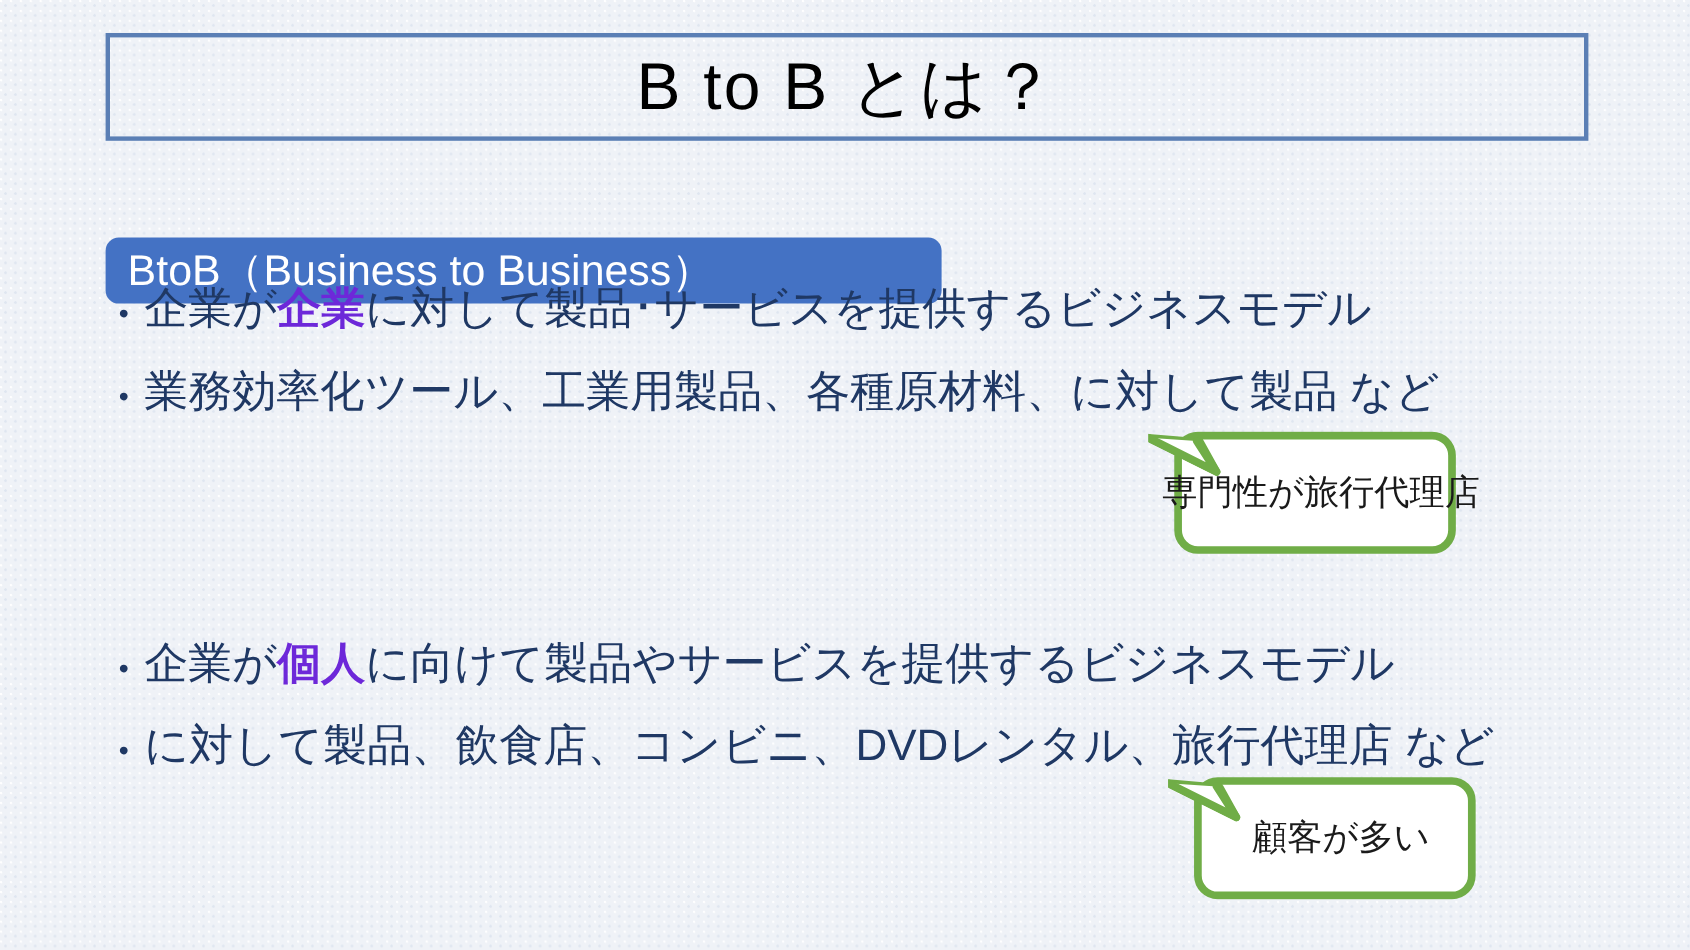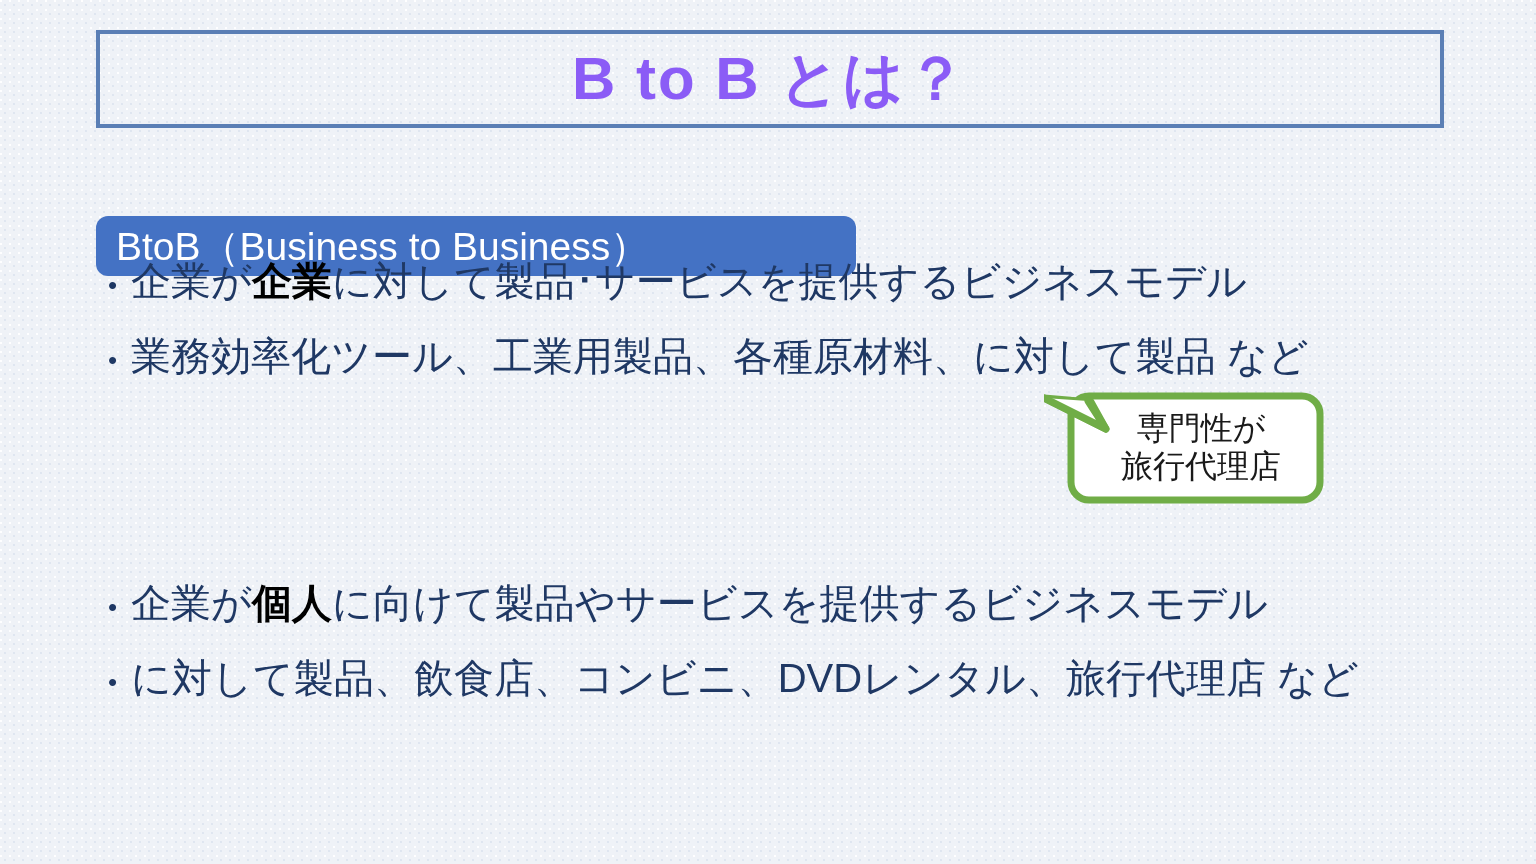--- a/index.html
+++ b/index.html
@@ -39,26 +39,26 @@
     width: 1348px;
     height: 98px;
     border: 4px solid #5b7fb5;
     box-sizing: border-box;
     display: flex;
     align-items: center;
     justify-content: center;
     background: transparent;
   }
   .title-text {
-    color: #8b5cf6;
+    color: #000000;
     font-size: 60px;
     letter-spacing: 2px;
     line-height: 1;
     white-space: nowrap;
-    font-weight: 700;
+    font-weight: 400;
   }
 
   
   .pill {
     position: absolute;
     background: #4472c4;
     border-radius: 12px;
     display: flex;
     align-items: center;
     padding: 0 22px 0 20px;
@@ -89,21 +89,21 @@
   .bullet-dot {
     color: #1f3864;
     font-size: 26px;
     line-height: 1;
     margin-right: 14px;
     margin-top: 14px;
     flex: 0 0 auto;
   }
   .bullet-body { flex: 1 1 auto; }
   .hl {
-    color: #000000;
+    color: #6d28d9;
     font-weight: bold;
   }
   #bullet-b1 { left: 108px; top: 258px; }
   #bullet-b2 { left: 108px; top: 333px; }
   #bullet-c1 { left: 108px; top: 580px; }
   #bullet-c2 { left: 108px; top: 655px; }
 
   
   .bubble {
     position: absolute;
@@ -117,21 +117,21 @@
     height: 100%;
     display: block;
   }
   .bubble-label {
     position: absolute;
     left: 44px;
     right: 10px;
     top: 6px;
     bottom: 6px;
     display: flex;
-    flex-direction: column;
+    flex-direction: row;
     align-items: center;
     justify-content: center;
     color: #1a1a1a;
     font-size: 32px;
     line-height: 1.18;
     white-space: nowrap;
   }
   #bubble-expertise { left: 1044px; top: 392px; }
   #bubble-customers { left: 1062px; top: 706px; }
 </style>
@@ -179,14 +179,24 @@
     <span class="bullet-body">
       <span>企業が</span><span class="hl">個人</span><span>に向けて製品やサービスを提供するビジネスモデル</span>
     </span>
   </div>
 
   <div class="bullet" id="bullet-c2">
     <span class="bullet-dot">•</span>
     <span class="bullet-body">に対して製品、飲食店、コンビニ、DVDレンタル、旅行代理店 など</span>
   </div>
 
+  <div class="bubble" id="bubble-customers">
+    <svg viewBox="0 0 280 112" preserveAspectRatio="none">
+      <path d="M 0 6 L 62 37 L 47 10 Z M 45 4 H 258 A 18 18 0 0 1 276 22 V 90 A 18 18 0 0 1 258 108 H 45 A 18 18 0 0 1 27 90 V 22 A 18 18 0 0 1 45 4 Z" fill="#ffffff" stroke="#70ad47" stroke-width="7" stroke-linejoin="round"></path>
+      <path d="M 0 6 L 62 37 L 44 9" fill="#ffffff" stroke="#70ad47" stroke-width="7" stroke-linejoin="round" stroke-linecap="round"></path>
+    </svg>
+    <div class="bubble-label">
+      <span>顧客が</span>
+      <span>多い</span>
+    </div>
+  </div>
 
 </div>
 
 </body></html>

